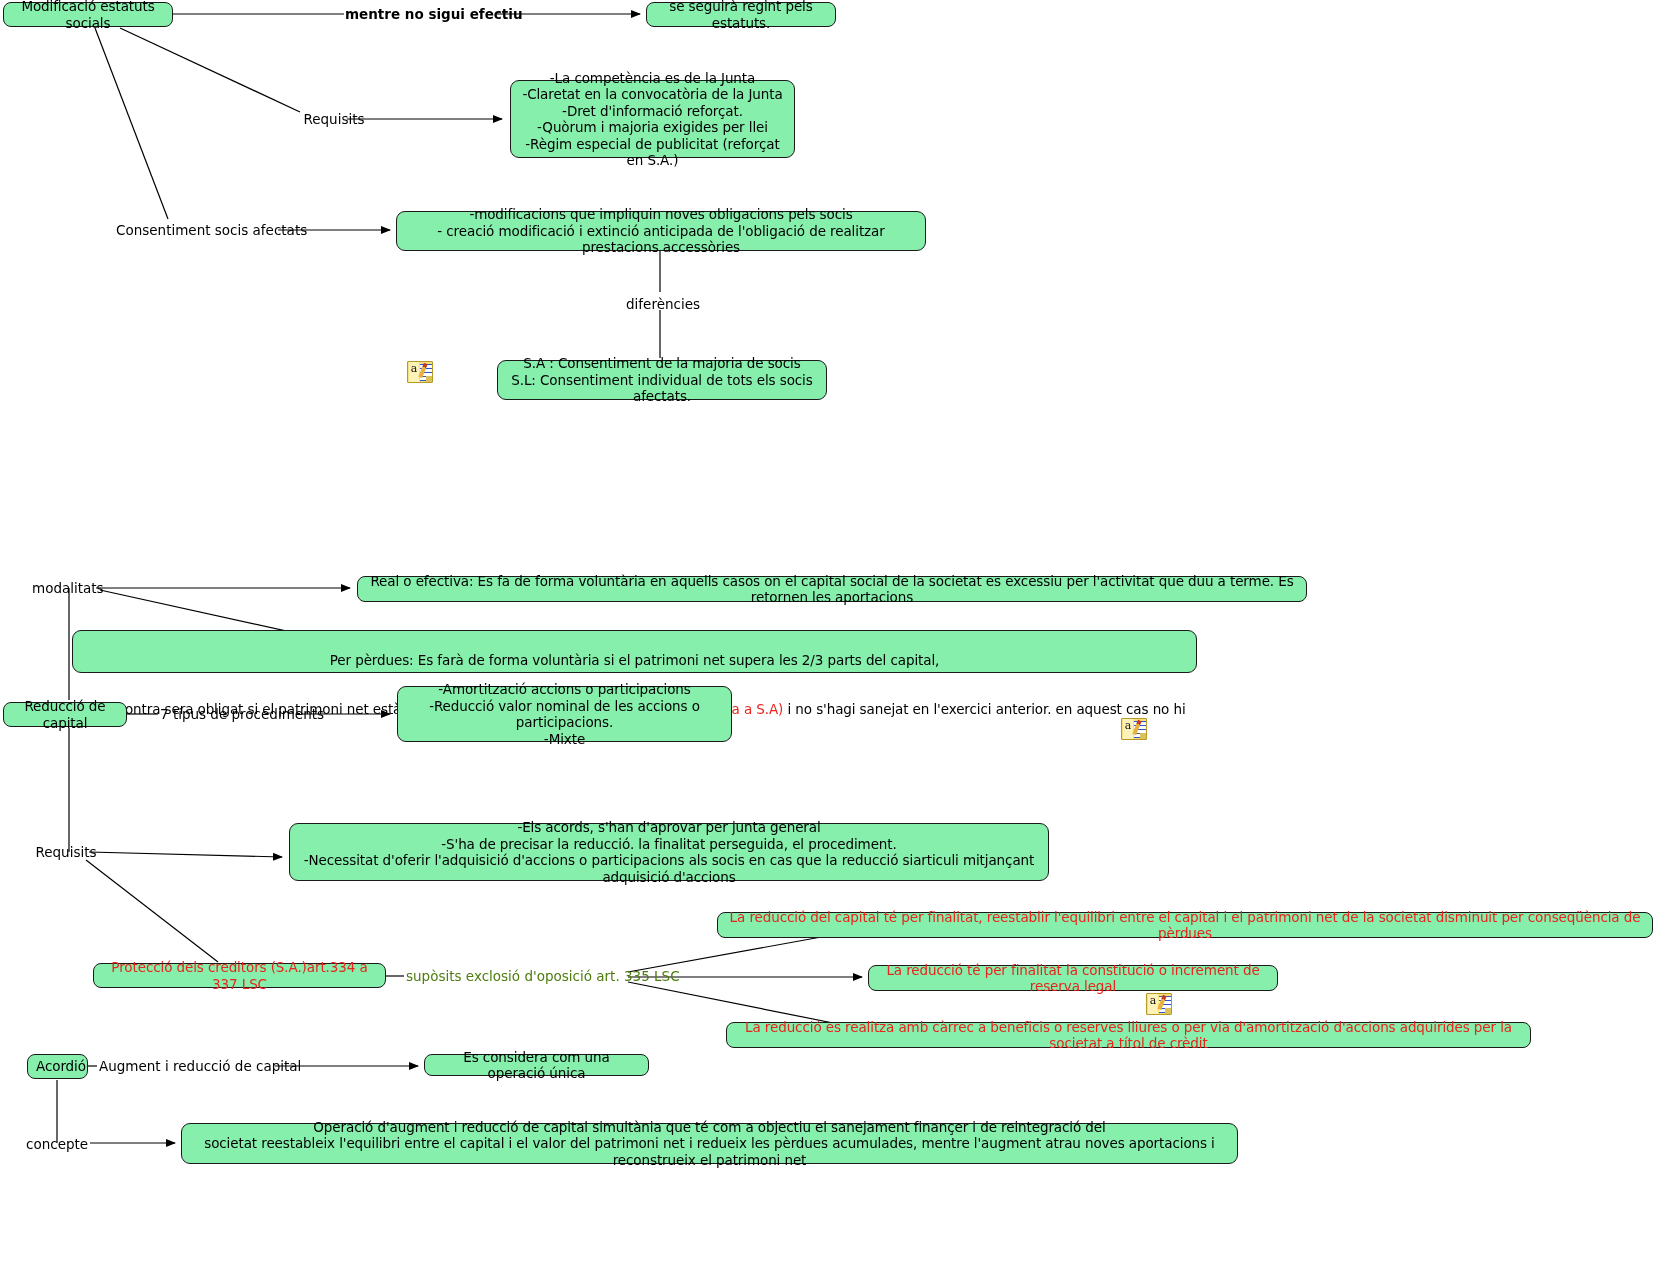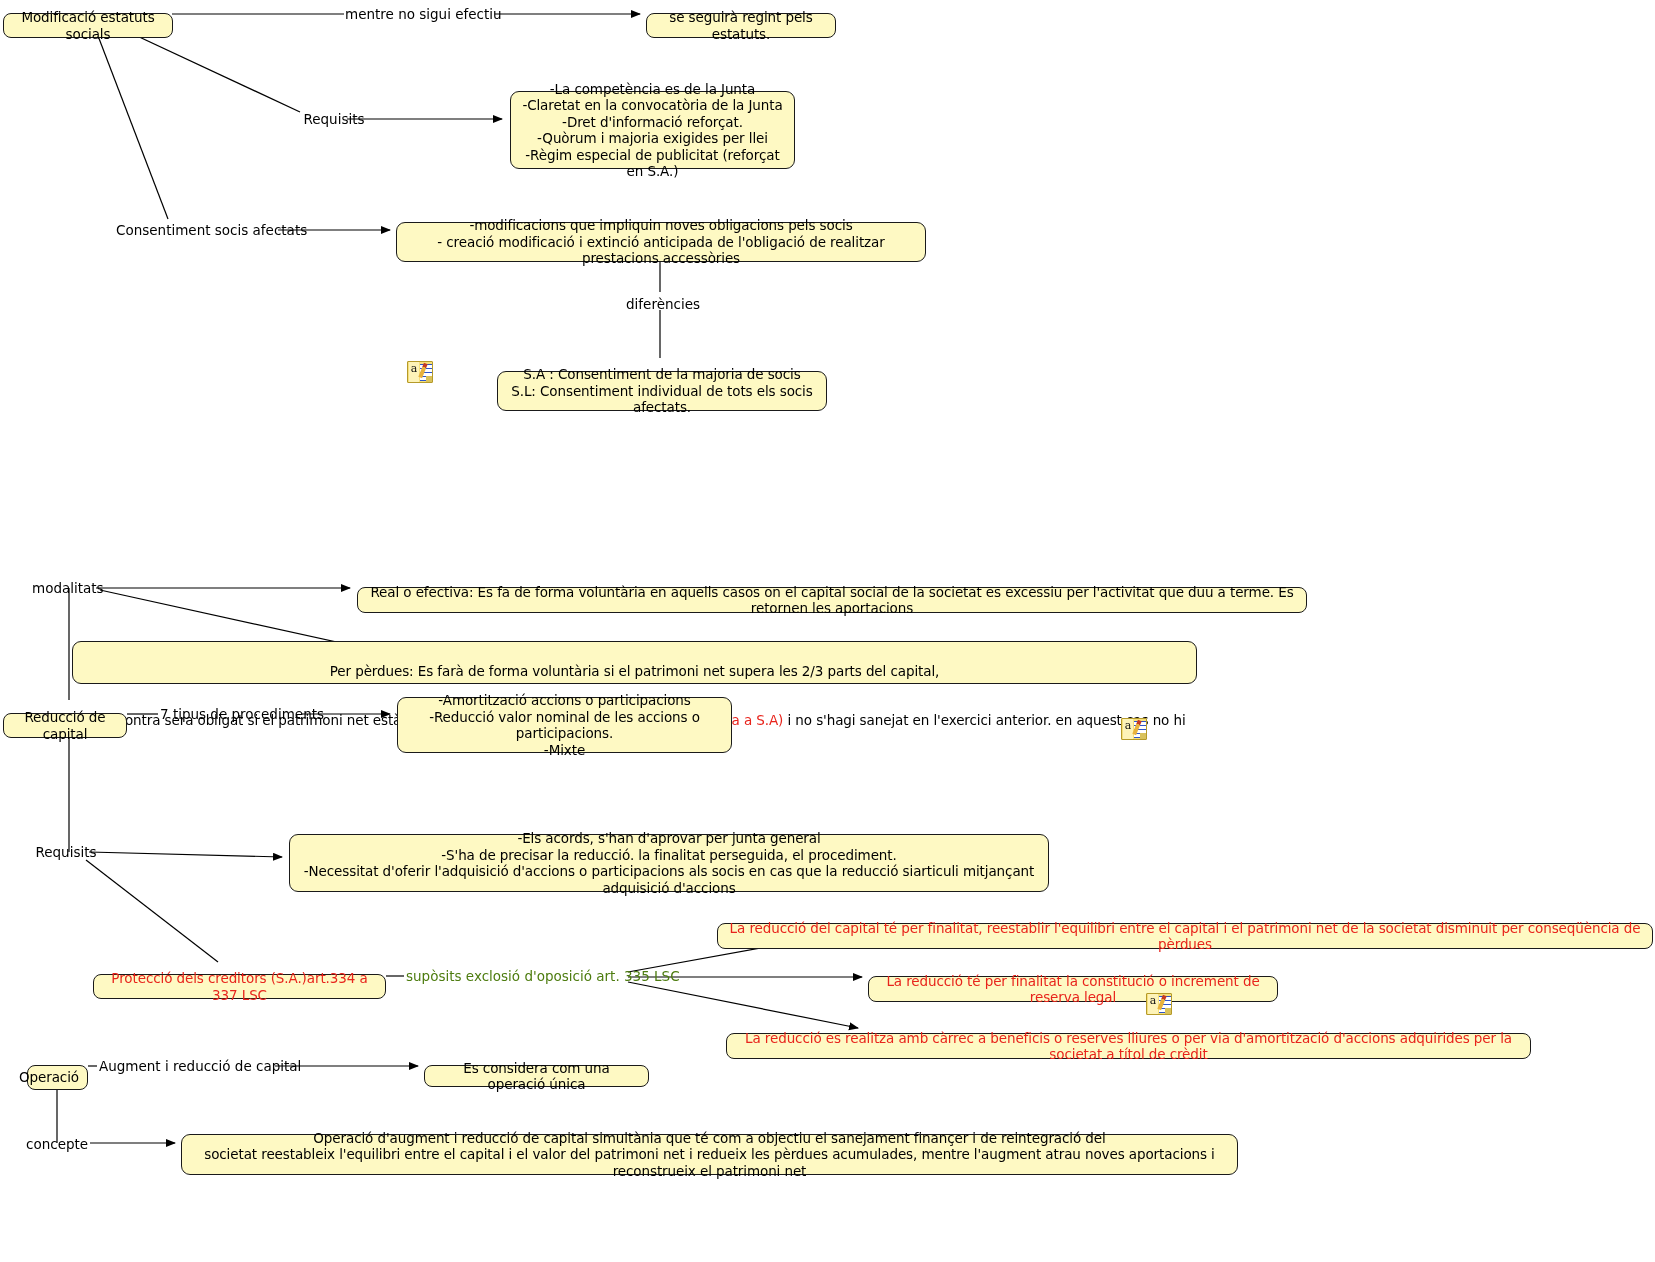--- a/index.html
+++ b/index.html
@@ -21,34 +21,33 @@
     position: absolute;
     left: 0;
     top: 0;
     width: 1655px;
     height: 1262px;
     pointer-events: none;
   }
   .node {
     position: absolute;
     box-sizing: border-box;
-    background: #fef9c3;
+    background: #86efac;
     border: 1px solid #1a1a1a;
     border-radius: 9px;
     color: #000000;
     font-size: 13.5px;
     line-height: 16.5px;
     text-align: center;
     display: flex;
     align-items: center;
-    justify-content: flex-end;
+    justify-content: flex-start;
     padding: 3px 8px;
     white-space: pre-line;
     letter-spacing: -0.1px;
-    margin-top: 11px;
   }
   .node.red {
     color: #e8241c;
   }
   .node.tight {
     border-radius: 8px;
   }
   .link-label {
     position: absolute;
     background: transparent;
@@ -165,21 +164,21 @@
 
       <line x1="57" y1="1080" x2="57" y2="1143"></line>
       <line x1="90" y1="1143" x2="175" y2="1143" marker-end="url(#arrow)"></line>
     </g>
   </svg>
 
   <div class="node tight" style="left:3px; top:2px; width:170px; height:25px;">
     <span>Modificació estatuts socials</span>
   </div>
 
-  <div class="link-label" style="left:345px; top:6px; width:150px;">
+  <div class="link-label" style="left:345px; top:6px; width:150px;font-weight:bold;">
     <span>mentre no sigui efectiu</span>
   </div>
 
   <div class="node tight" style="left:646px; top:2px; width:190px; height:25px;">
     <span>se seguirà regint pels estatuts.</span>
   </div>
 
   <div class="link-label" style="left:303px; top:111px; width:62px;">
     <span>Requisits</span>
   </div>
@@ -284,21 +283,21 @@
     <span class="ni-lines"></span>
     <span class="ni-pencil"></span>
     <span class="ni-fold"></span>
   </div>
 
   <div class="node tight red" style="left:726px; top:1022px; width:805px; height:26px;">
     <span>La reducció es realitza amb càrrec a beneficis o reserves lliures o per via d'amortització d'accions adquirides per la societat a títol de crèdit</span>
   </div>
 
   <div class="node tight" style="left:27px; top:1054px; width:61px; height:25px;">
-    <span>Operació</span>
+    <span>Acordió</span>
   </div>
 
   <div class="link-label" style="left:99px; top:1058px; width:180px;">
     <span>Augment i reducció de capital</span>
   </div>
 
   <div class="node tight" style="left:424px; top:1054px; width:225px; height:22px;">
     <span>Es considera com una operació única</span>
   </div>
 

